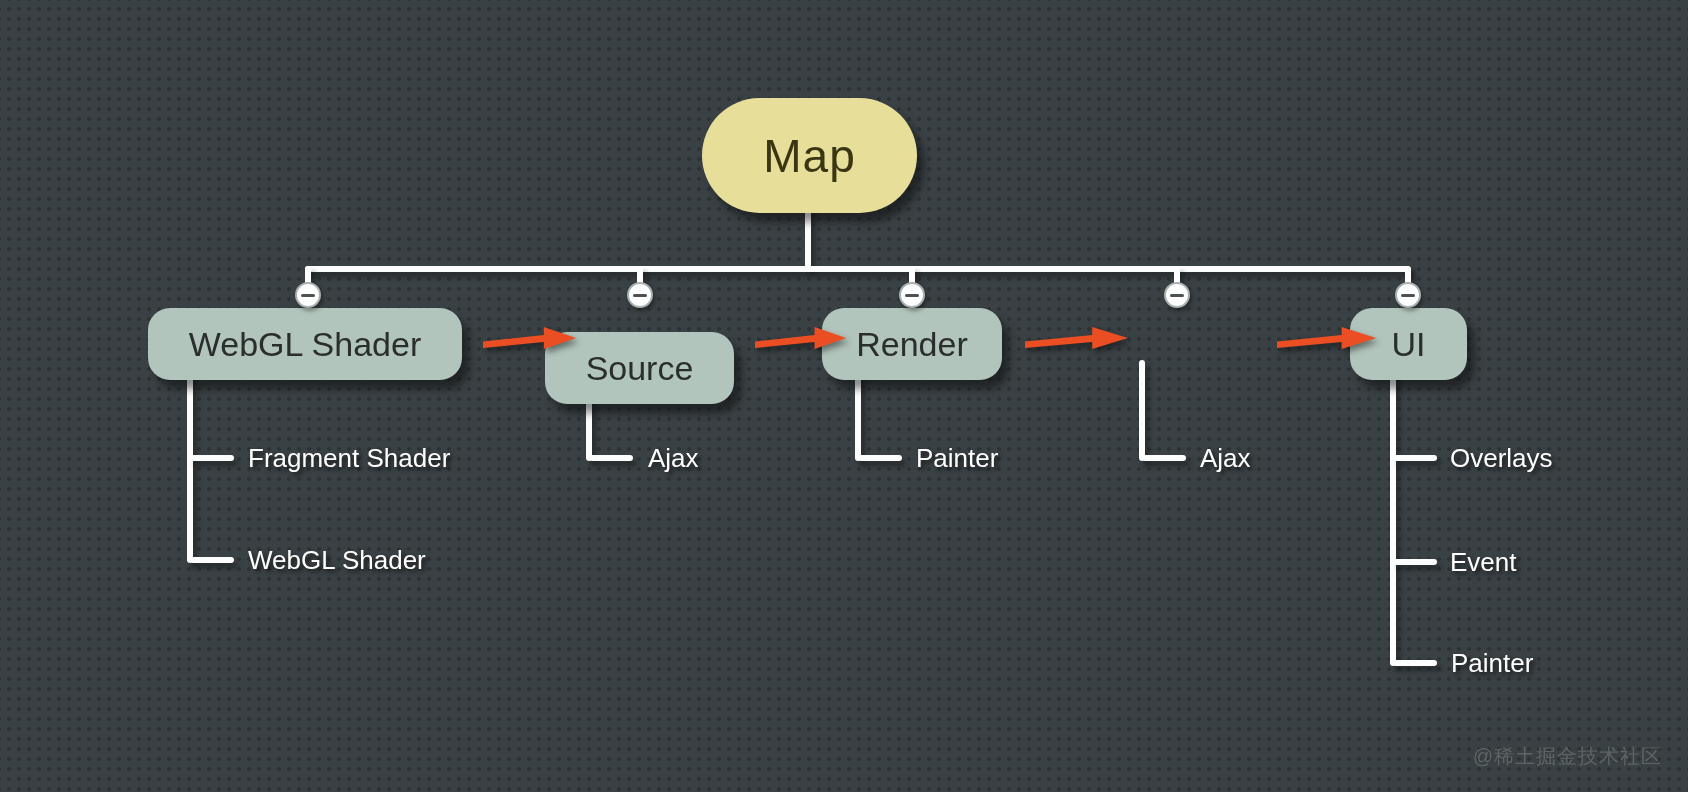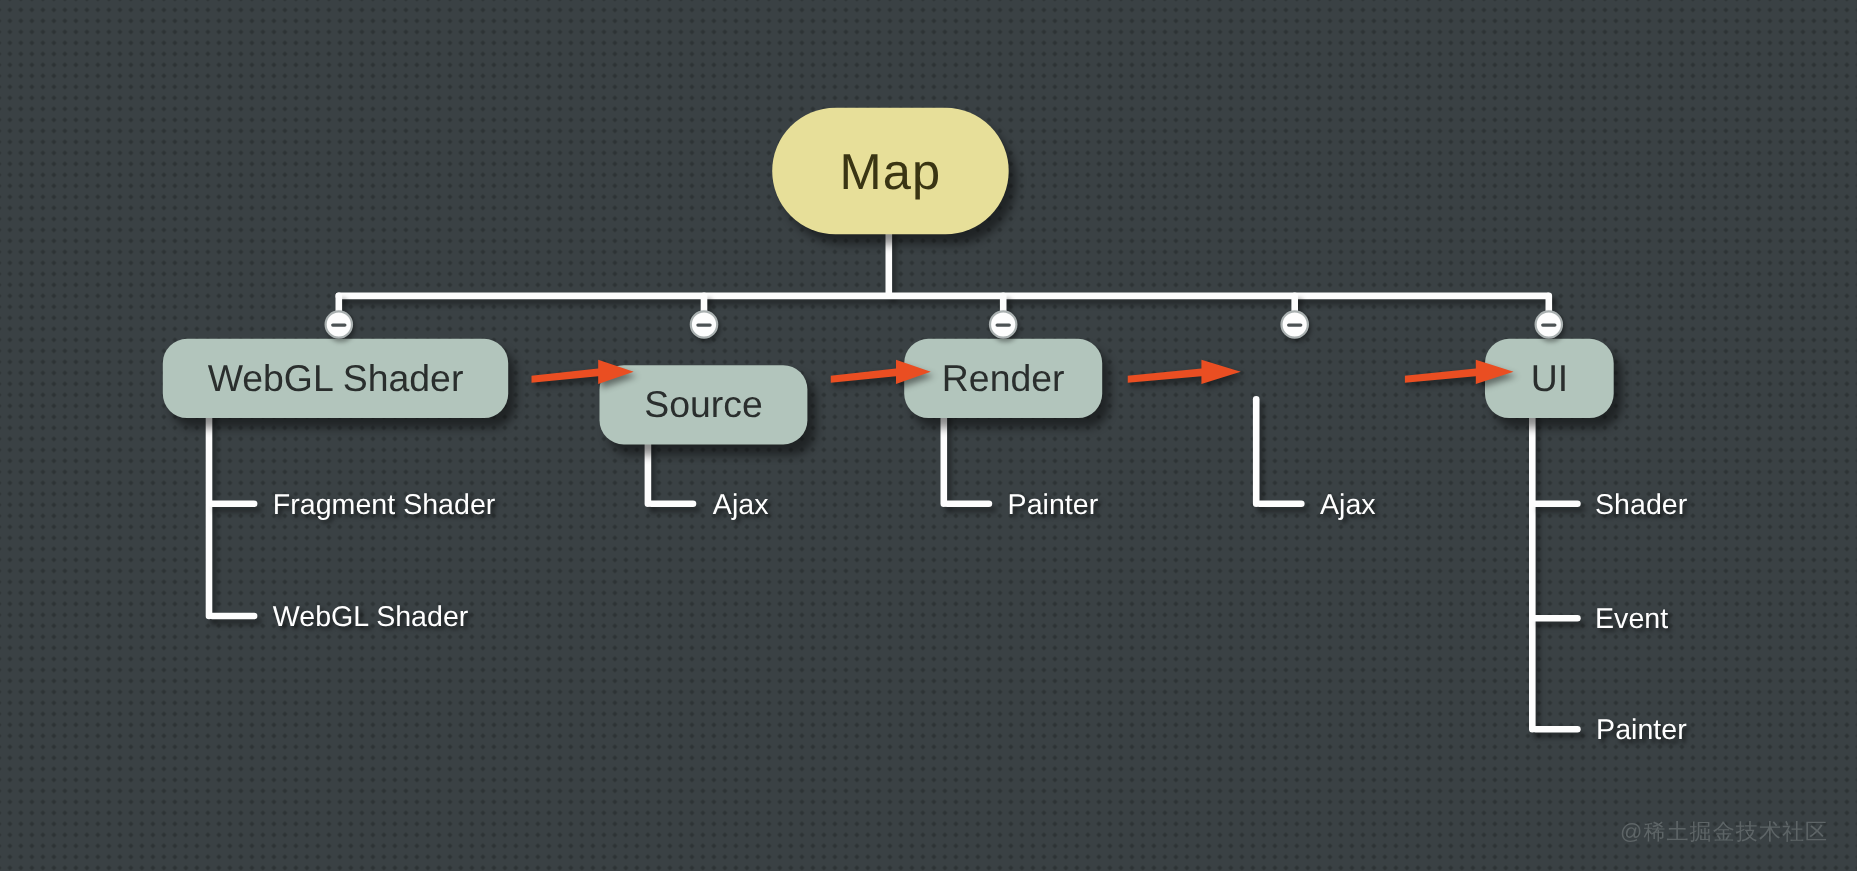--- a/index.html
+++ b/index.html
@@ -159,19 +159,19 @@
     <svg viewBox="0 0 100 34" preserveAspectRatio="none" aria-hidden="true">
       <polygon fill="currentColor" points="0,20.5 64,14 64,6 98,17 64,28 64,21 0,27"></polygon>
     </svg>
   </div>
 
   <div class="leaf leaf-frag">Fragment Shader</div>
   <div class="leaf leaf-vert">WebGL Shader</div>
   <div class="leaf leaf-ajax">Ajax</div>
   <div class="leaf leaf-paint">Painter</div>
   <div class="leaf leaf-style">Ajax</div>
-  <div class="leaf leaf-ctrl">Shader</div>
+  <div class="leaf leaf-ctrl">Overlays</div>
   <div class="leaf leaf-event">Event</div>
   <div class="leaf leaf-over">Painter</div>
 
   <div class="watermark">@稀土掘金技术社区</div>
 
 </div>
 
 </body></html>

